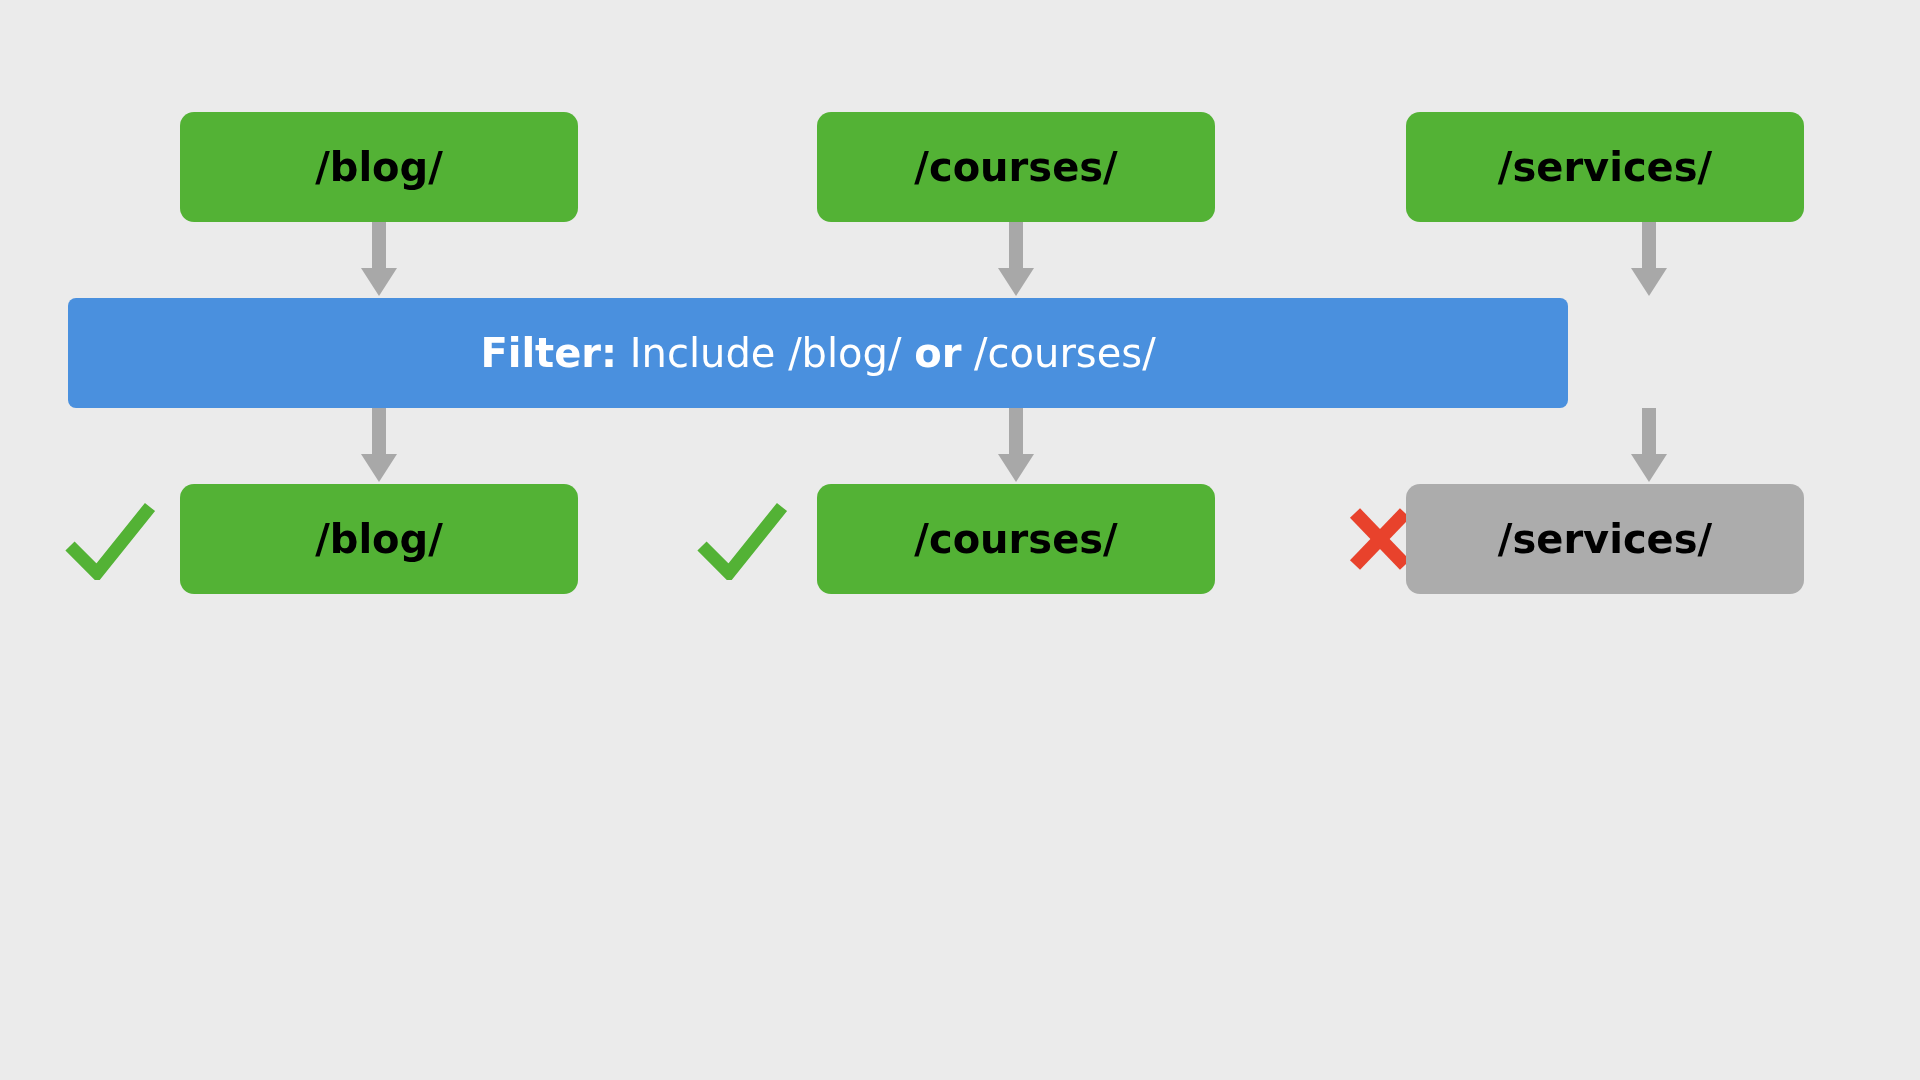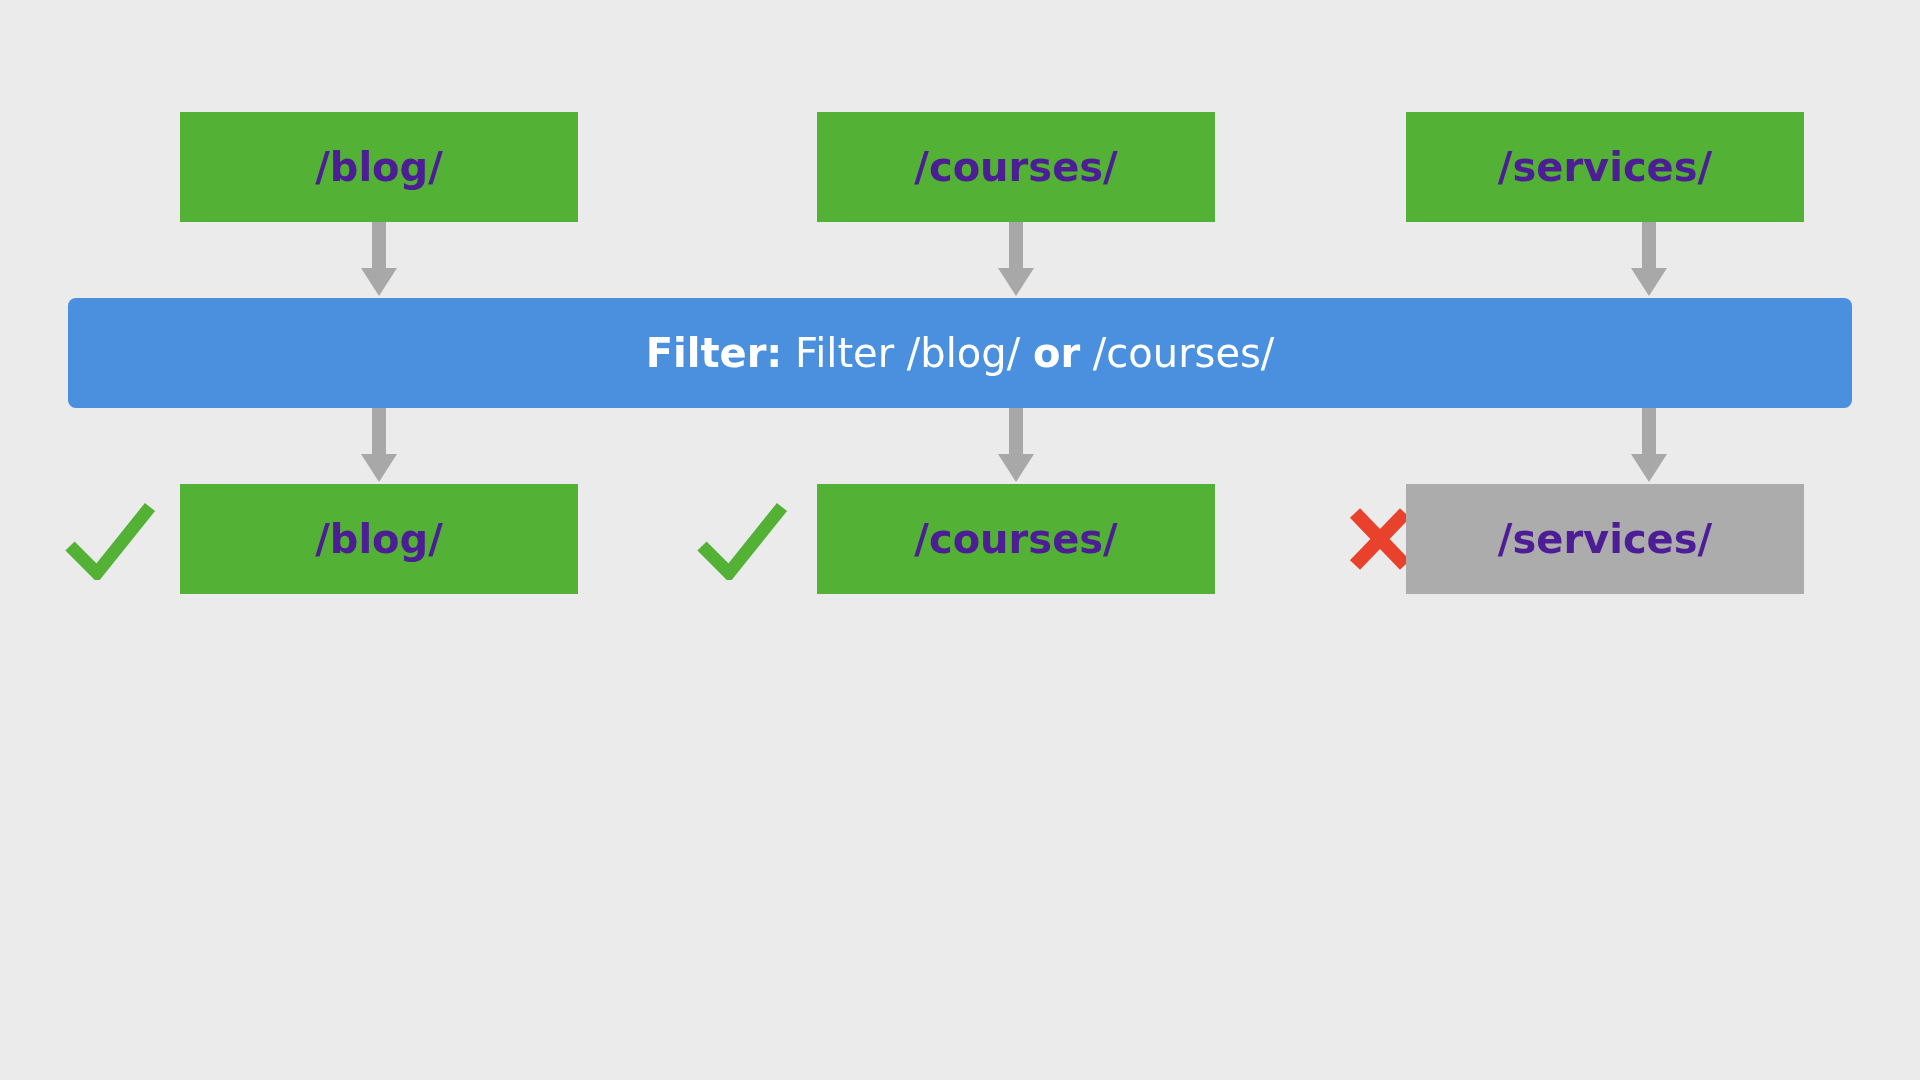--- a/index.html
+++ b/index.html
@@ -11,43 +11,43 @@
     width: 1920px;
     height: 1080px;
     background: var(--background, #EBEBEB);
     font-family: "DejaVu Sans", "Liberation Sans", sans-serif;
     overflow: hidden;
   }
   .urlbox {
     position: absolute;
     width: 398px;
     height: 110px;
-    border-radius: 0;
+    border-radius: 14px;
     display: flex;
     align-items: center;
     justify-content: center;
-    color: #4c1d95;
+    color: #000000;
     font-size: 40px;
     font-weight: bold;
     box-sizing: border-box;
   }
   .urlbox.green { background: var(--green, #53B235); }
   .urlbox.gray  { background: var(--gray_box, #ACACAC); }
 
   .row-top    { top: 112px; }
   .row-bottom { top: 484px; }
   .col-1 { left: 180px; }
   .col-2 { left: 817px; }
   .col-3 { left: 1406px; }
 
   .filter-bar {
     position: absolute;
     left: 68px;
     top: 298px;
-    width: 1784px;
+    width: 1500px;
     height: 110px;
     border-radius: 8px;
     background: var(--blue, #4A90DE);
     display: flex;
     align-items: center;
     justify-content: center;
     color: #ffffff;
     font-size: 40px;
     white-space: pre;
   }
@@ -93,21 +93,21 @@
   <svg class="arrow arrow-row-1 arrow-col-2" viewBox="0 0 44 74">
     <rect x="15" y="0" width="14" height="48" fill="var(--arrow)"></rect>
     <polygon points="4,46 40,46 22,74" fill="var(--arrow)"></polygon>
   </svg>
   <svg class="arrow arrow-row-1 arrow-col-3" viewBox="0 0 44 74">
     <rect x="15" y="0" width="14" height="48" fill="var(--arrow)"></rect>
     <polygon points="4,46 40,46 22,74" fill="var(--arrow)"></polygon>
   </svg>
 
   <div class="filter-bar">
-    <span class="b">Filter:</span><span> </span><span>Filter /blog/</span><span> </span><span class="b">or</span><span> </span><span>/courses/</span>
+    <span class="b">Filter:</span><span> </span><span>Include /blog/</span><span> </span><span class="b">or</span><span> </span><span>/courses/</span>
   </div>
 
   <svg class="arrow arrow-row-2 arrow-col-1" viewBox="0 0 44 74">
     <rect x="15" y="0" width="14" height="48" fill="var(--arrow)"></rect>
     <polygon points="4,46 40,46 22,74" fill="var(--arrow)"></polygon>
   </svg>
   <svg class="arrow arrow-row-2 arrow-col-2" viewBox="0 0 44 74">
     <rect x="15" y="0" width="14" height="48" fill="var(--arrow)"></rect>
     <polygon points="4,46 40,46 22,74" fill="var(--arrow)"></polygon>
   </svg>

